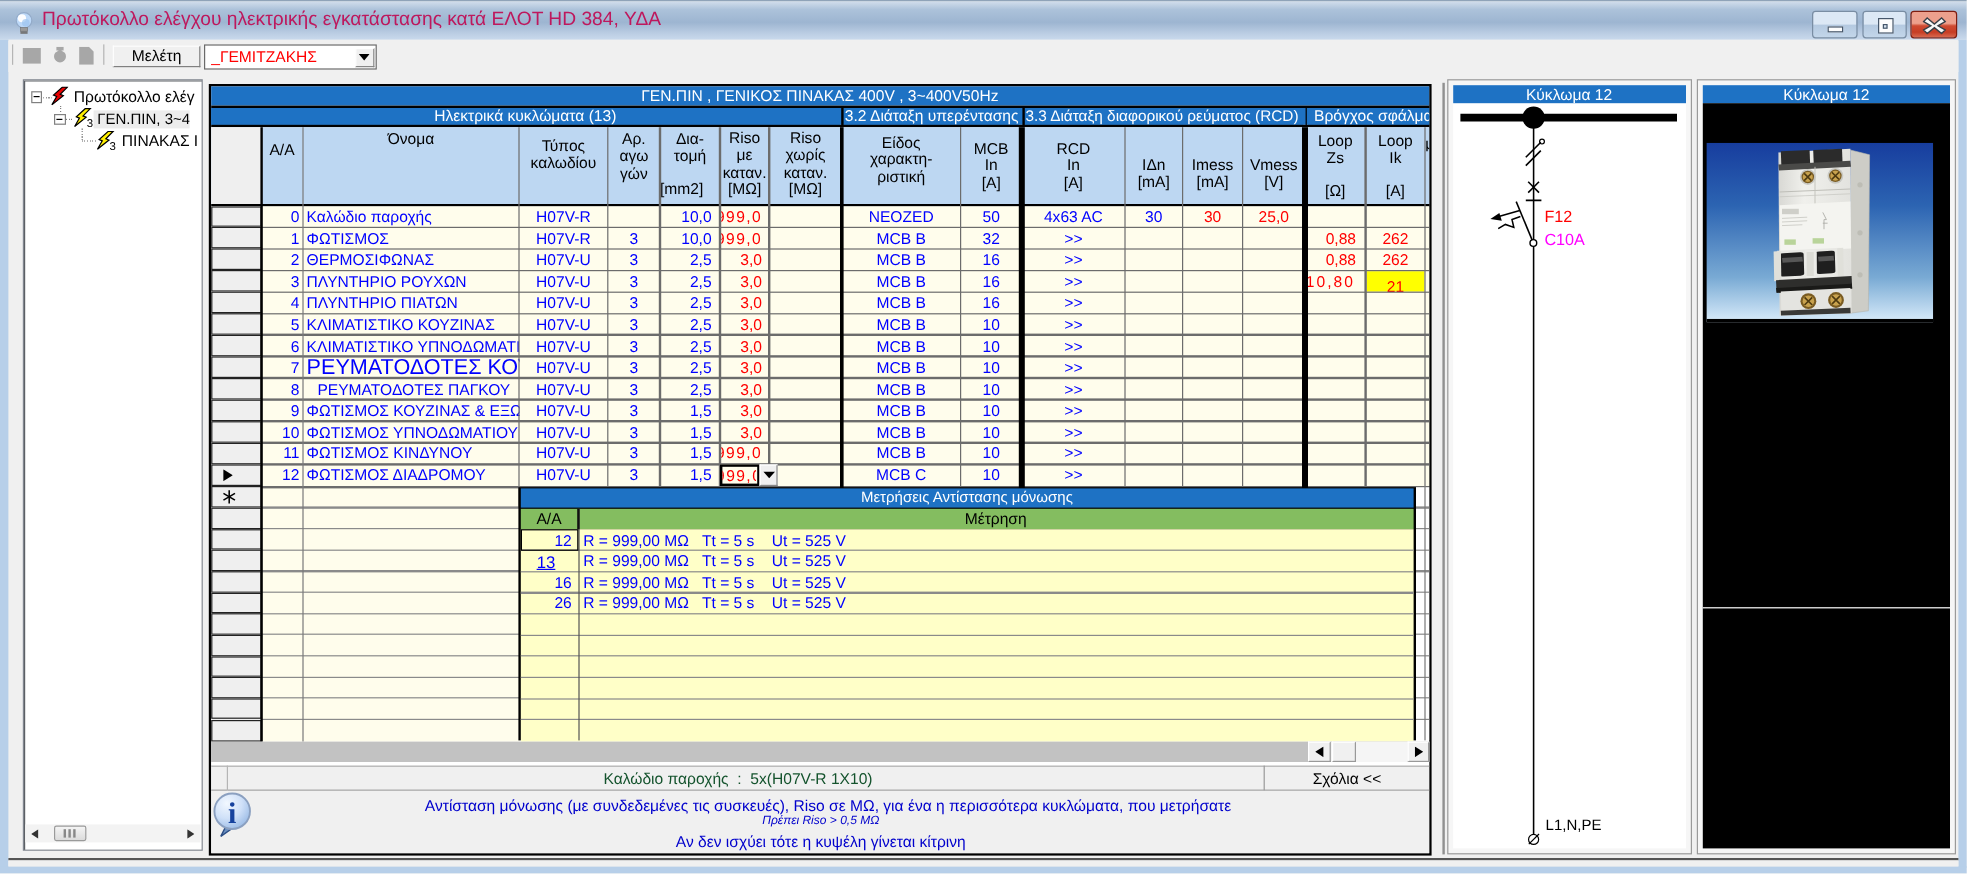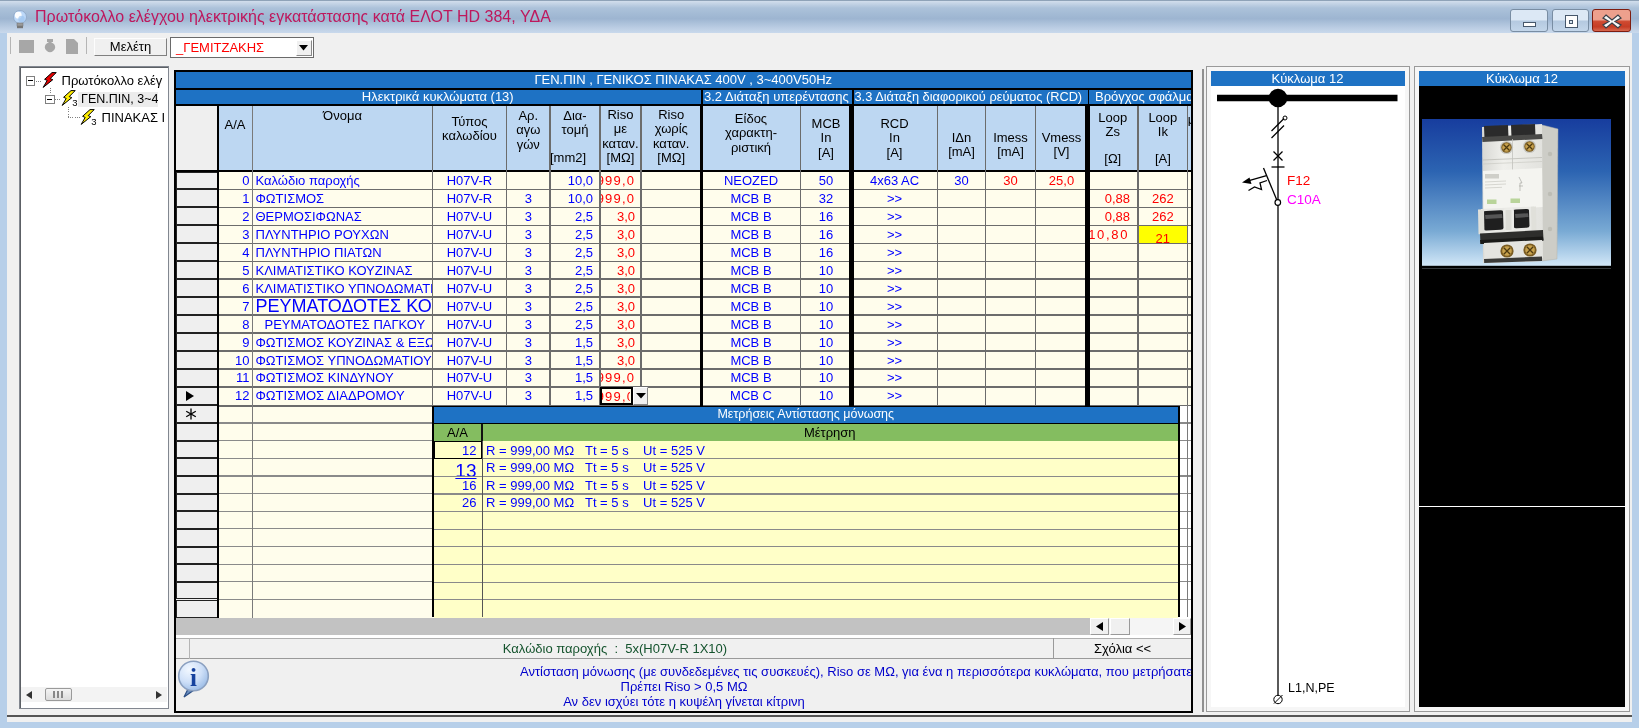--- a/index.html
+++ b/index.html
@@ -345,21 +345,21 @@
     <path d="M0 0 h10 l-5 5.5 Z" fill="#000"></path>
   </svg>
 <div class="abs" style="left:432.0px;top:406.2px;width:747.5px;height:211.3px;background:#000;"></div>
 <div class="abs" style="left:433.5px;top:407.3px;width:744.5px;height:15.7px;background:#1e72c4;color:#fff;font-size:12.5px;text-align:center;line-height:15px;">Μετρήσεις Αντίστασης μόνωσης</div>
 <div class="abs" style="left:433.5px;top:424.4px;width:744.5px;height:16.6px;background:#84bd60;"></div>
 <div class="abs" style="left:433.5px;top:424.5px;width:48.0px;height:16px;font-size:13px;text-align:center;color:#000;">Α/Α</div>
 <div class="abs" style="left:481.5px;top:424.5px;width:696.5px;height:16px;font-size:13px;text-align:center;color:#000;">Μέτρηση</div>
 <div class="abs" style="left:433.5px;top:441px;width:744.5px;height:176.5px;background:#ffffc8;"></div>
 <div class="abs b" style="left:433.5px;top:442.5px;width:43.0px;font-size:13px;text-align:right;">12</div>
 <div class="abs b" style="left:486px;top:442.5px;font-size:13px;">R = 999,00 ΜΩ&nbsp;&nbsp; Tt = 5 s&nbsp;&nbsp;&nbsp; Ut = 525 V</div>
-<div class="abs b" style="left:433.5px;top:460.15px;width:43.0px;font-size:19px;text-align:right;text-decoration:underline;">13</div>
+<div class="abs b" style="left:433.5px;top:460.15px;width:43.0px;font-size:14px;text-align:center;text-decoration:underline;">13</div>
 <div class="abs b" style="left:486px;top:460.15px;font-size:13px;">R = 999,00 ΜΩ&nbsp;&nbsp; Tt = 5 s&nbsp;&nbsp;&nbsp; Ut = 525 V</div>
 <div class="abs b" style="left:433.5px;top:477.8px;width:43.0px;font-size:13px;text-align:right;">16</div>
 <div class="abs b" style="left:486px;top:477.8px;font-size:13px;">R = 999,00 ΜΩ&nbsp;&nbsp; Tt = 5 s&nbsp;&nbsp;&nbsp; Ut = 525 V</div>
 <div class="abs b" style="left:433.5px;top:495.45px;width:43.0px;font-size:13px;text-align:right;">26</div>
 <div class="abs b" style="left:486px;top:495.45px;font-size:13px;">R = 999,00 ΜΩ&nbsp;&nbsp; Tt = 5 s&nbsp;&nbsp;&nbsp; Ut = 525 V</div>
 <div class="abs" style="left:433.5px;top:458.04999999999995px;width:744.5px;height:1.2px;background:#8a8a8a;"></div>
 <div class="abs" style="left:433.5px;top:475.7px;width:744.5px;height:1.2px;background:#8a8a8a;"></div>
 <div class="abs" style="left:433.5px;top:493.34999999999997px;width:744.5px;height:1.2px;background:#8a8a8a;"></div>
 <div class="abs" style="left:433.5px;top:511.0px;width:744.5px;height:1.2px;background:#8a8a8a;"></div>
 <div class="abs" style="left:433.5px;top:528.65px;width:744.5px;height:1.2px;background:#8a8a8a;"></div>
@@ -406,22 +406,22 @@
       <radialGradient id="ib" cx="0.35" cy="0.28" r="0.95">
         <stop offset="0" stop-color="#f2f8ff"></stop>
         <stop offset="0.45" stop-color="#cfe0f8"></stop>
         <stop offset="1" stop-color="#7fa8dc"></stop>
       </radialGradient>
     </defs>
 <path d="M13 29 L9 37 L19 30 Z" fill="#6b8fc0" stroke="#2d4f86" stroke-width="1.2"></path>
 <circle cx="18.5" cy="16" r="14.8" fill="url(#ib)" stroke="#8ba0c0" stroke-width="1.6"></circle>
 <text x="18.5" y="26" font-size="25" font-weight="bold" font-family="Liberation Serif" fill="#16429e" text-anchor="middle">i</text>
 </svg>
-<div class="abs" style="left:176px;top:663.5px;width:1016px;font-size:13px;color:#0000cc;text-align:right;padding-left:12px;">Αντίσταση μόνωσης (με συνδεδεμένες τις συσκευές), Riso σε ΜΩ, για ένα η περισσότερα κυκλώματα, που μετρήσατε</div>
-<div class="abs" style="left:176px;top:678.5px;width:1016px;font-size:13px;color:#0000cc;text-align:center;">Πρέπει Riso &gt; 0,5 ΜΩ</div>
+<div class="abs" style="left:176px;top:663.5px;width:1016px;font-size:13px;color:#0000cc;text-align:center;padding-left:12px;">Αντίσταση μόνωσης (με συνδεδεμένες τις συσκευές), Riso σε ΜΩ, για ένα η περισσότερα κυκλώματα, που μετρήσατε</div>
+<div class="abs" style="left:176px;top:678.5px;width:1016px;font-size:10px;color:#0000cc;text-align:center;font-style:italic;">Πρέπει Riso &gt; 0,5 ΜΩ</div>
 <div class="abs" style="left:176px;top:694.2px;width:1016px;font-size:13px;color:#0000cc;text-align:center;">Αν δεν ισχύει τότε η κυψέλη γίνεται κίτρινη</div>
 <div class="abs" style="left:1202px;top:69px;width:2px;height:643px;background:#909090;"></div>
 <div class="abs" style="left:1205.5px;top:66.3px;width:204px;height:645.4px;border:1px solid #9a9a9a;background:#f6f6f6;"></div>
 <div class="abs" style="left:1210.5px;top:70.5px;width:194px;height:636.5px;background:#fff;"></div>
 <div class="abs" style="left:1210.5px;top:70.5px;width:194px;height:15.5px;background:#1e72c4;color:#fff;font-size:13px;text-align:center;line-height:15px;">Κύκλωμα 12</div>
 <svg class="abs" style="left:1210.5px;top:86px;" width="194" height="620" viewBox="0 0 194 620">
 <line x1="6" y1="12" x2="186.5" y2="12" stroke="#000" stroke-width="6.5"></line>
 <circle cx="67" cy="12" r="9.3" fill="#000"></circle>
 <line x1="67" y1="12" x2="67" y2="116.5" stroke="#000" stroke-width="1.3"></line>
 <line x1="60.5" y1="45" x2="73" y2="32.5" stroke="#000" stroke-width="1.3"></line>

